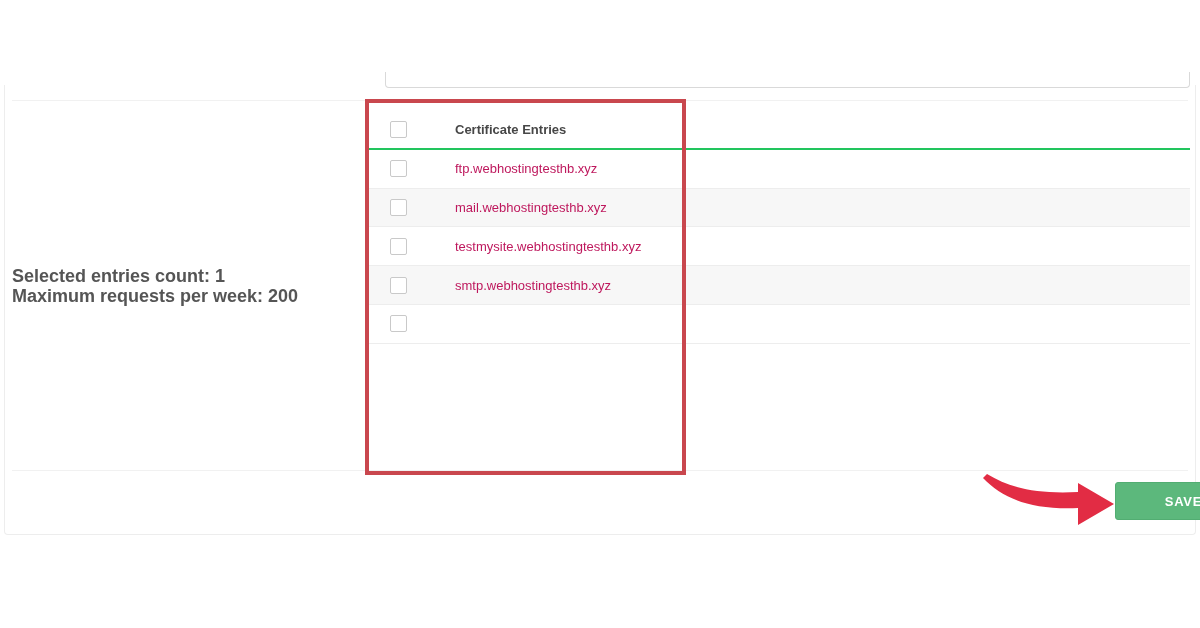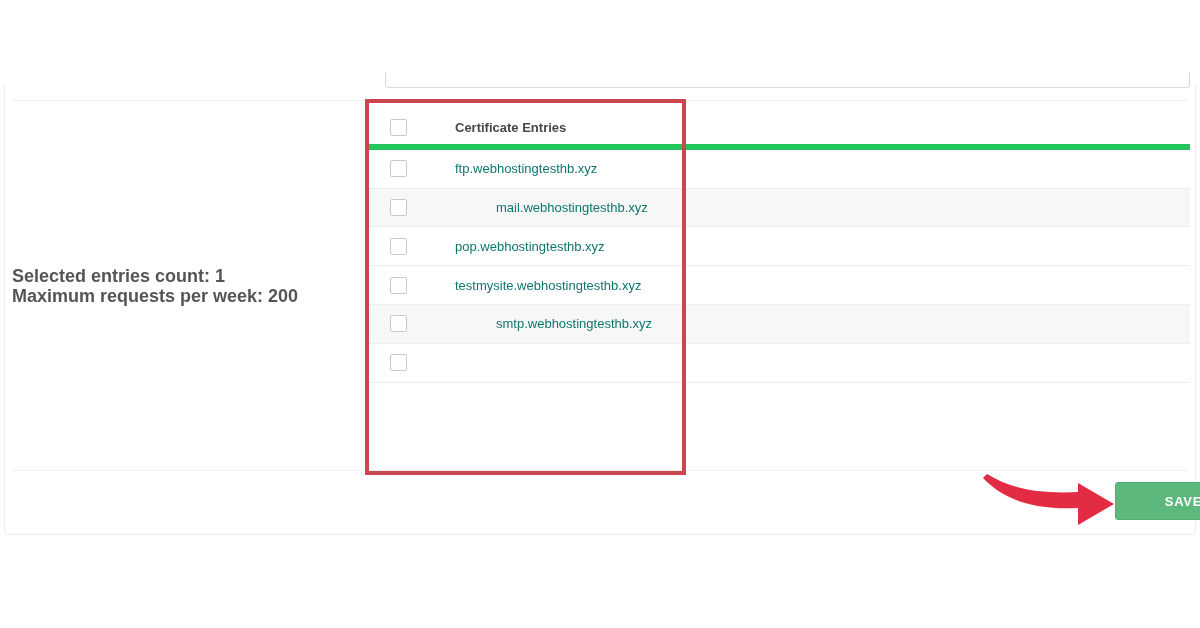--- a/index.html
+++ b/index.html
@@ -57,28 +57,28 @@
     left: 368px; top: 111px;
     width: 822px;
   }
   .trow {
     display: flex;
     align-items: center;
     height: 38.8px;
     box-sizing: border-box;
     border-bottom: 1px solid #ededed;
     font-size: 13px;
-    color: #0f766e;
+    color: #be185d;
   }
   .trow.head {
     font-weight: 700;
     color: #474747;
-    border-bottom: 6px solid #22c55e;
+    border-bottom: 2px solid #22c55e;
   }
-  .trow.stripe { background: #f7f7f7; gap: 41px; }
+  .trow.stripe { background: #f7f7f7; }
   .cb-cell {
     width: 64px;
     padding-left: 22px;
     box-sizing: border-box;
     flex: 0 0 auto;
     display: flex;
     align-items: center;
   }
   .label-cell { padding-left: 23px; }
   .cb {
@@ -155,26 +155,20 @@
     <div class="label-cell">ftp.webhostingtesthb.xyz</div>
   </div>
 
   <div class="trow stripe">
     <div class="cb-cell">
       <div class="cb"></div>
     </div>
     <div class="label-cell">mail.webhostingtesthb.xyz</div>
   </div>
 
-  <div class="trow">
-    <div class="cb-cell">
-      <div class="cb"></div>
-    </div>
-    <div class="label-cell">pop.webhostingtesthb.xyz</div>
-  </div>
 
   <div class="trow">
     <div class="cb-cell">
       <div class="cb"></div>
     </div>
     <div class="label-cell">testmysite.webhostingtesthb.xyz</div>
   </div>
 
   <div class="trow stripe">
     <div class="cb-cell">

